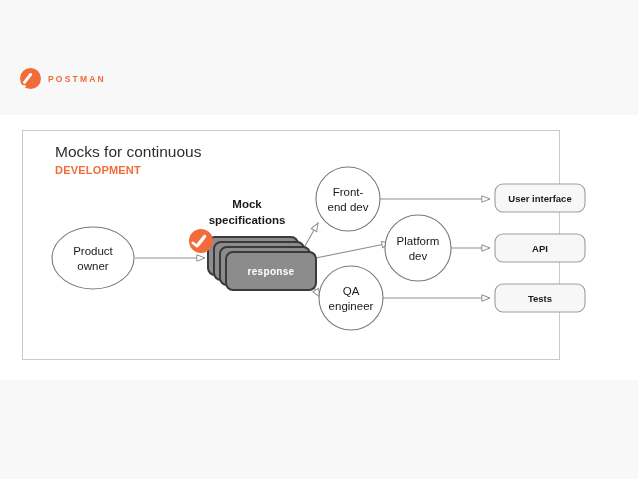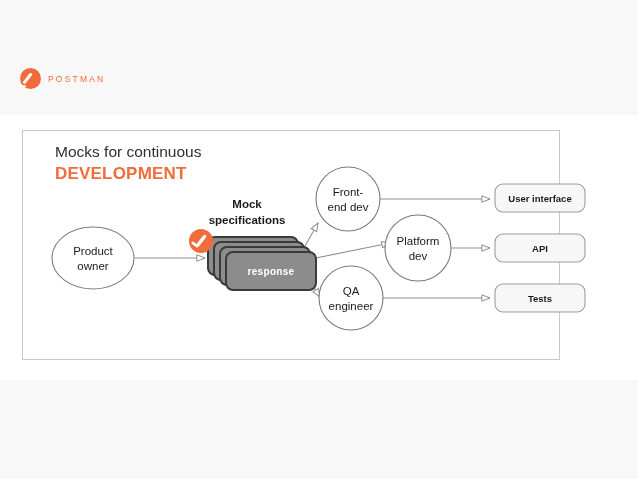--- a/index.html
+++ b/index.html
@@ -56,21 +56,21 @@
     content: "";
     position: absolute;
     left: -2.4px; bottom: -4.2px;
     width: 8px; height: 2.4px;
     background: #ffffff;
     border-radius: 1.2px;
     transform: rotate(-38deg);
   }
   .logo-word {
     font-size: 8.5px;
-    font-weight: normal;
+    font-weight: bold;
     letter-spacing: 2.2px;
     color: #f26b3a;
   }
 
   
   .slide {
     position: absolute;
     left: 22px; top: 130px;
     width: 538px; height: 230px;
     border: 1px solid #c9c9c9;
@@ -81,21 +81,21 @@
   .title-1 {
     position: absolute;
     left: 32px; top: 12px;
     font-size: 15.5px;
     color: #2e2e2e;
     white-space: nowrap;
   }
   .title-2 {
     position: absolute;
     left: 32px; top: 33px;
-    font-size: 17px;
+    font-size: 11px;
     font-weight: bold;
     color: #f26b3a;
     letter-spacing: 0.2px;
     white-space: nowrap;
   }
 
   
   .diagram {
     position: absolute;
     left: 0; top: 0;

